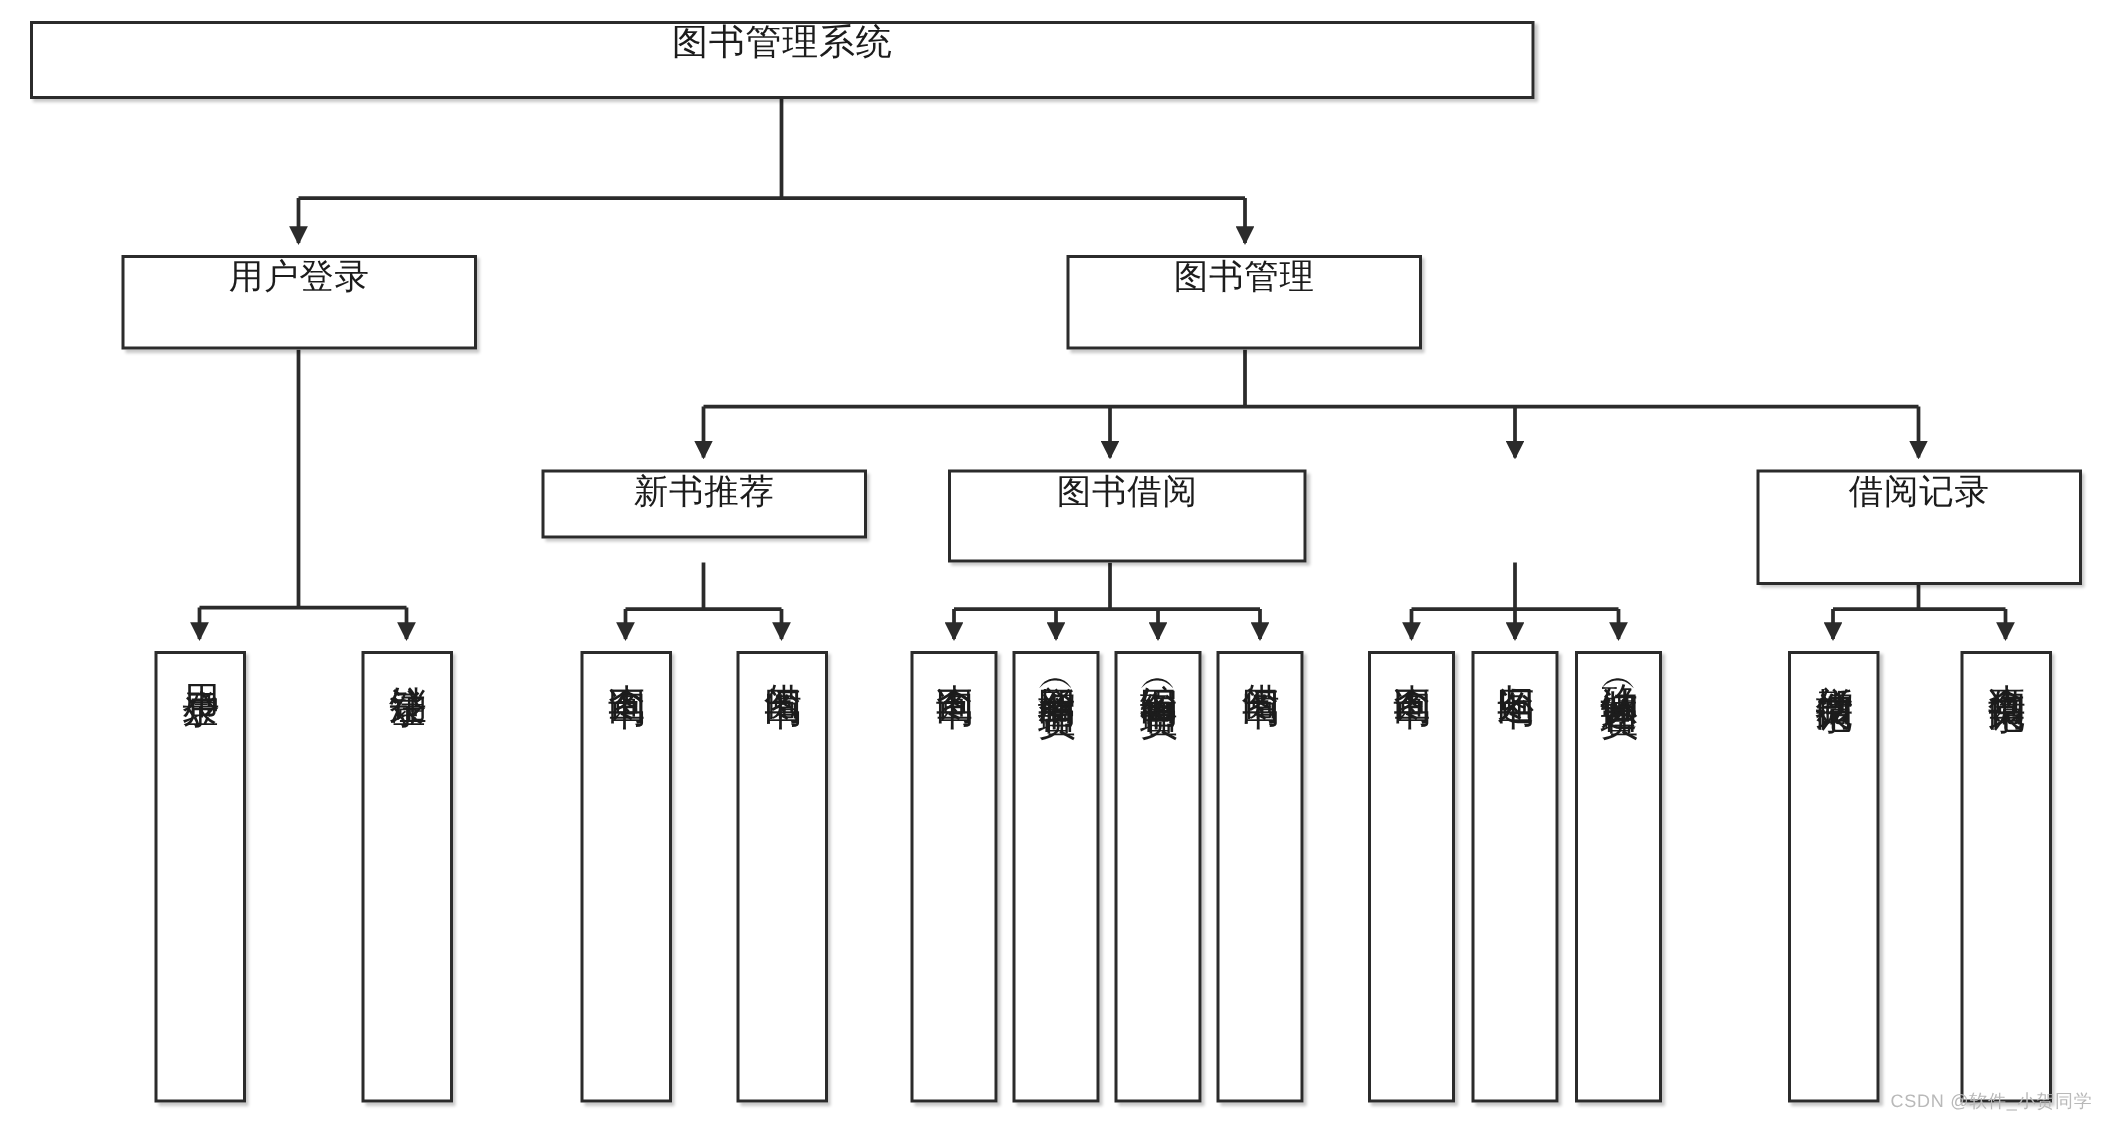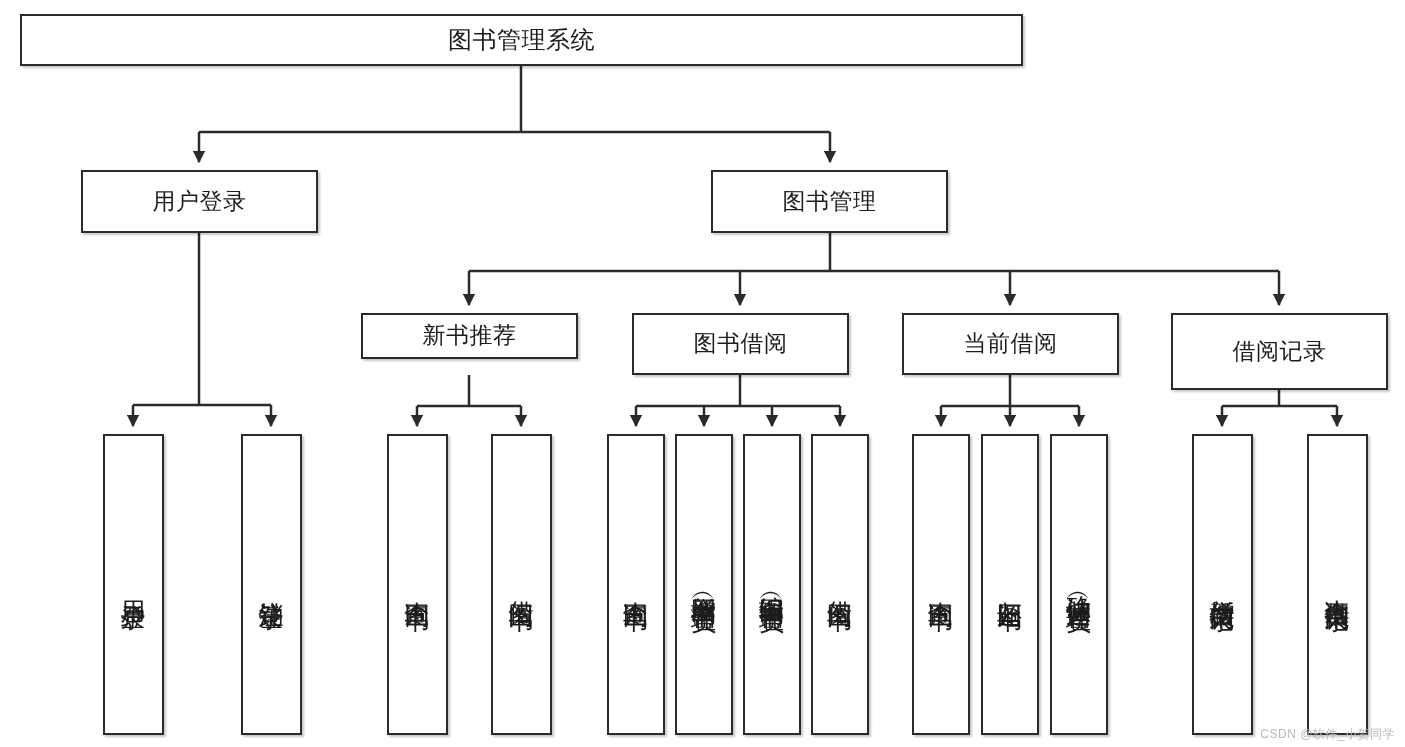--- a/index.html
+++ b/index.html
@@ -25,21 +25,21 @@
     width: 1405px;
     height: 747px;
   }
   .node-box {
     position: absolute;
     box-sizing: border-box;
     background: #ffffff;
     border: 2.5px solid #2b2b2b;
     box-shadow: 2px 2px 2px rgba(0,0,0,0.22);
     display: flex;
-    align-items: center;
+    align-items: flex-start;
     justify-content: center;
     color: #1c1c1c;
   }
   .node-label-h {
     font-size: 23px;
     line-height: 1.1;
     letter-spacing: 0.5px;
     white-space: nowrap;
   }
   .node-root .node-label-h {
@@ -130,25 +130,22 @@
   <div class="node-box" style="left:81px; top:170px; width:237px; height:63px;">
     <span class="node-label-h">用户登录</span>
   </div>
   <div class="node-box" style="left:711px; top:170px; width:237px; height:63px;">
     <span class="node-label-h">图书管理</span>
   </div>
 
   <div class="node-box" style="left:361px; top:313px; width:217px; height:46px;">
     <span class="node-label-h">新书推荐</span>
   </div>
-  <div class="node-box" style="left:632px; top:313px; width:217px; height:62px;">
+  <div class="node-box" style="left:632px; top:313px; width:239px; height:62px;">
     <span class="node-label-h">图书借阅</span>
-  </div>
-  <div class="node-box" style="left:902px; top:313px; width:217px; height:62px;">
-    <span class="node-label-h">当前借阅</span>
   </div>
   <div class="node-box" style="left:1171px; top:313px; width:217px; height:77px;">
     <span class="node-label-h">借阅记录</span>
   </div>
 
   <div class="node-box node-leaf" style="left:103px; top:434px; width:61px; height:301px;">
     <span class="node-label-v">用户登录</span>
   </div>
   <div class="node-box node-leaf" style="left:241px; top:434px; width:61px; height:301px;">
     <span class="node-label-v">注销登录</span>

